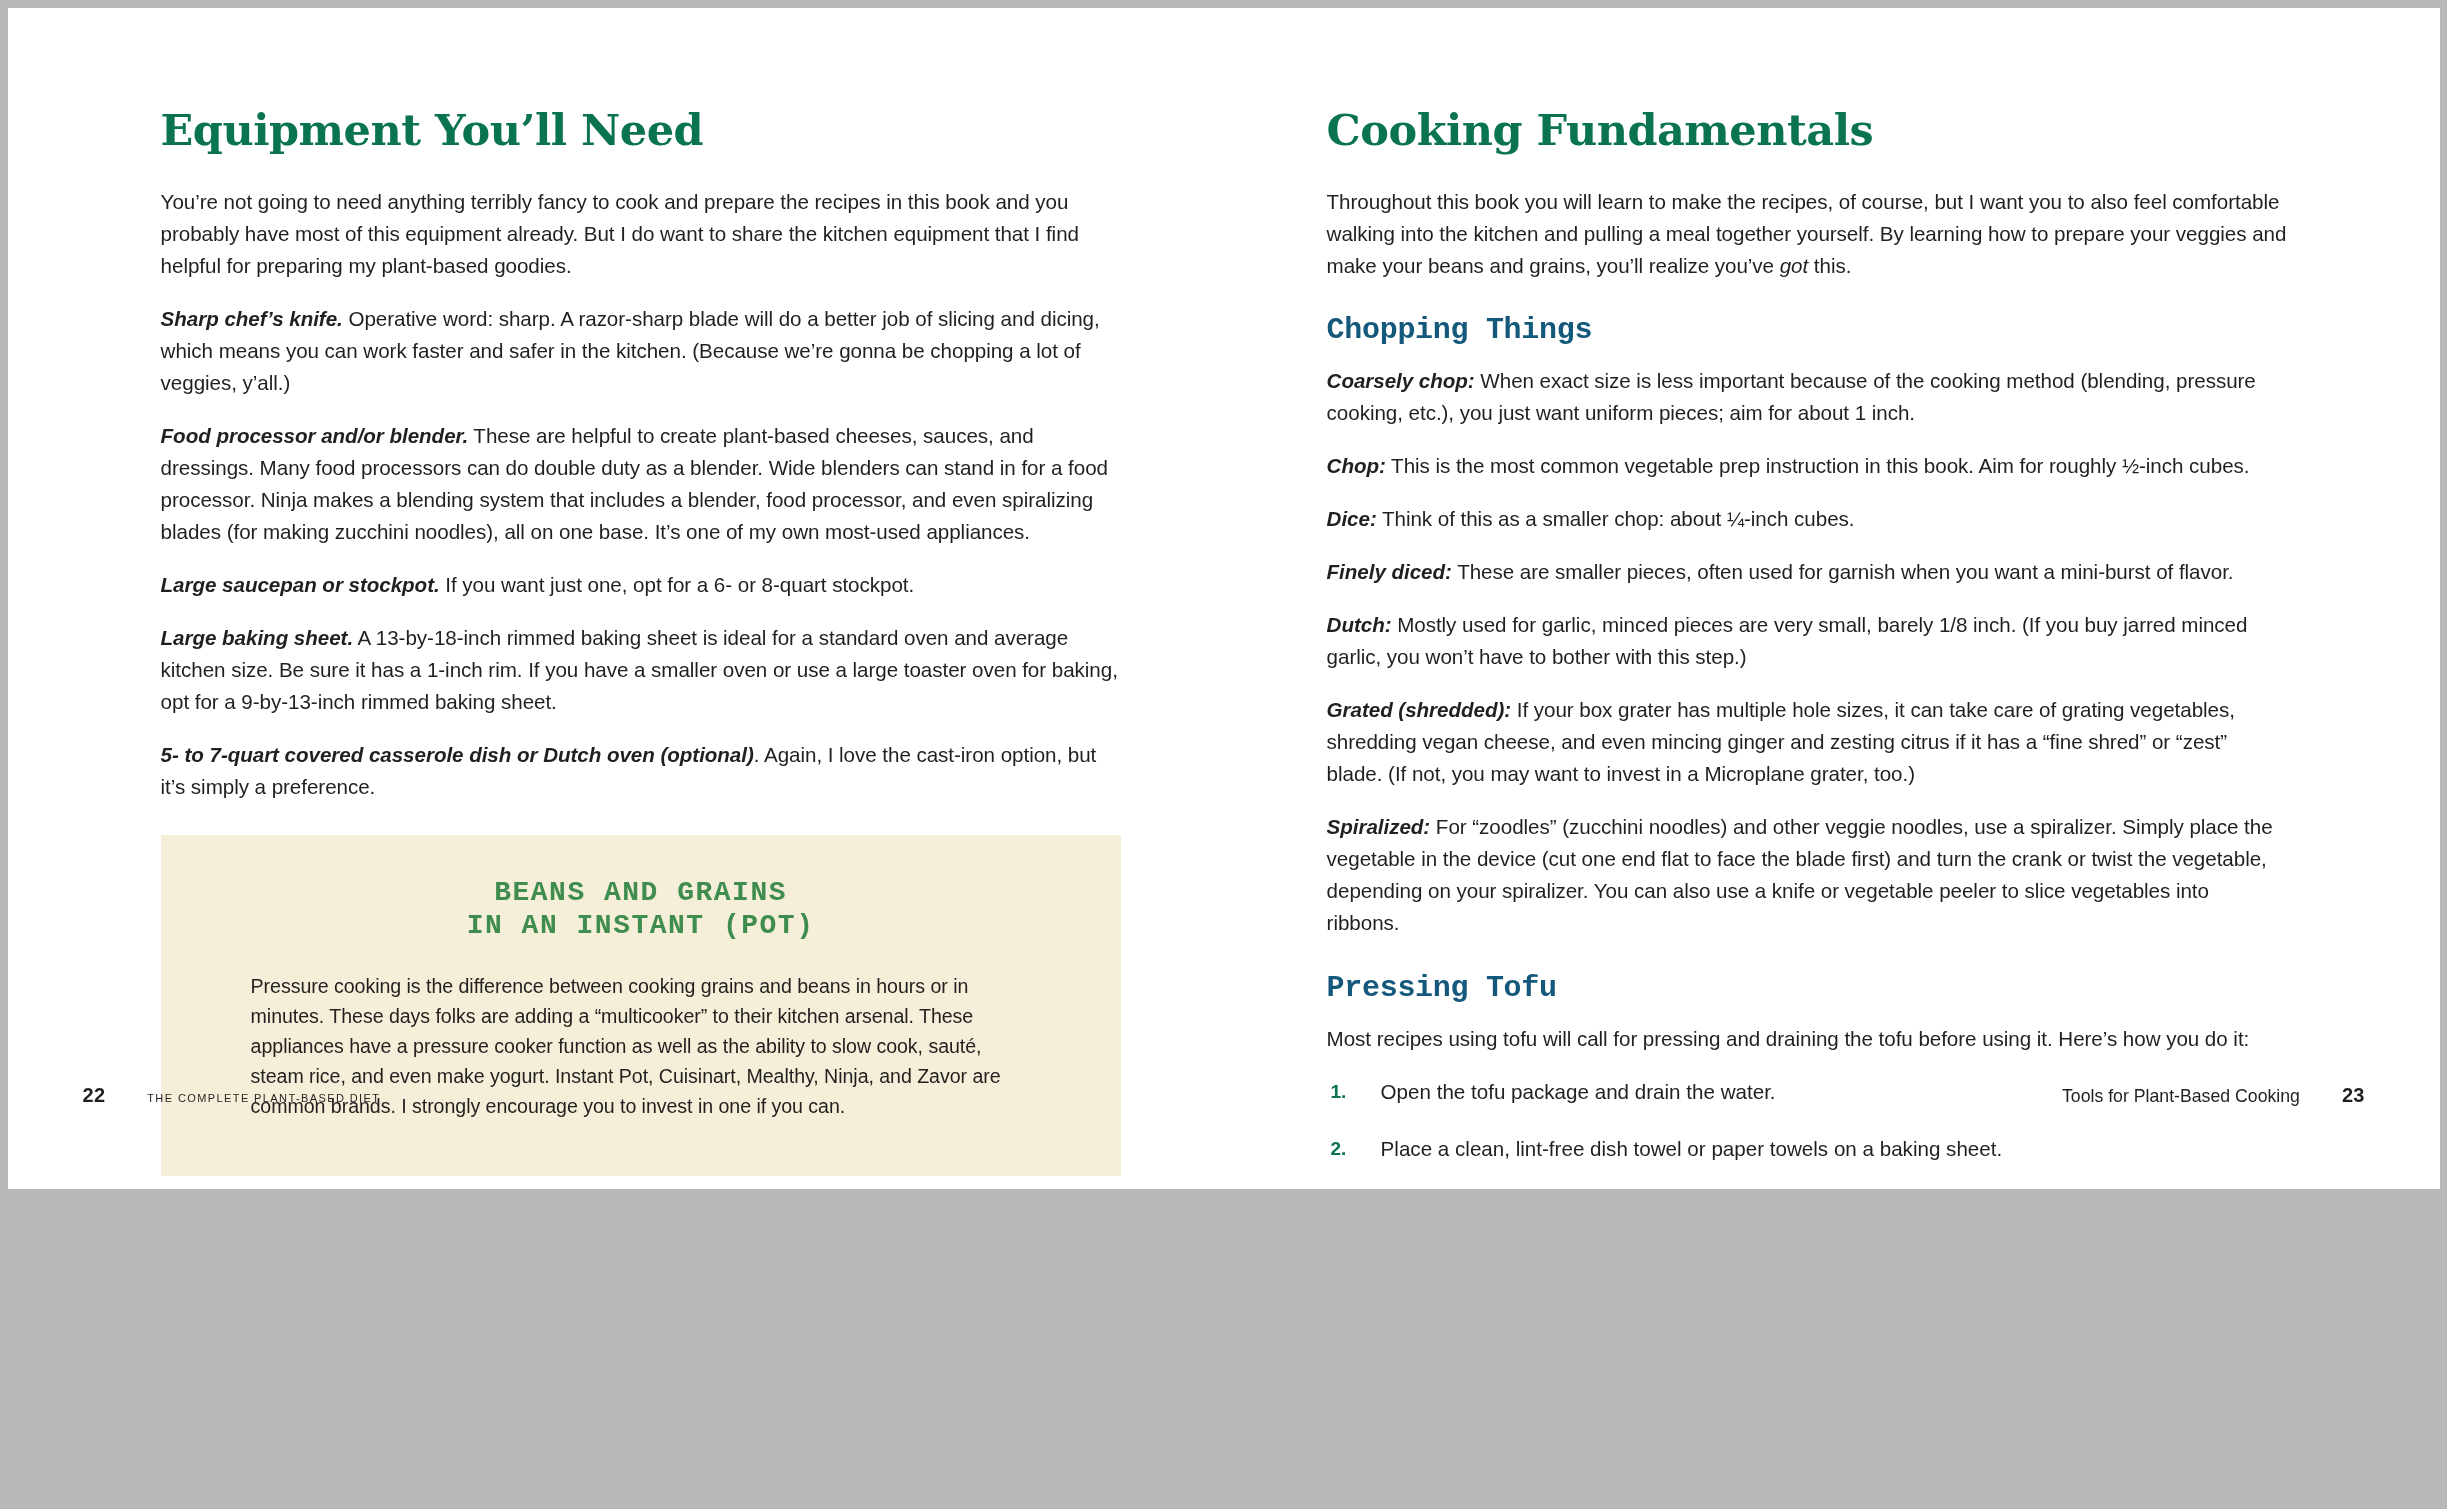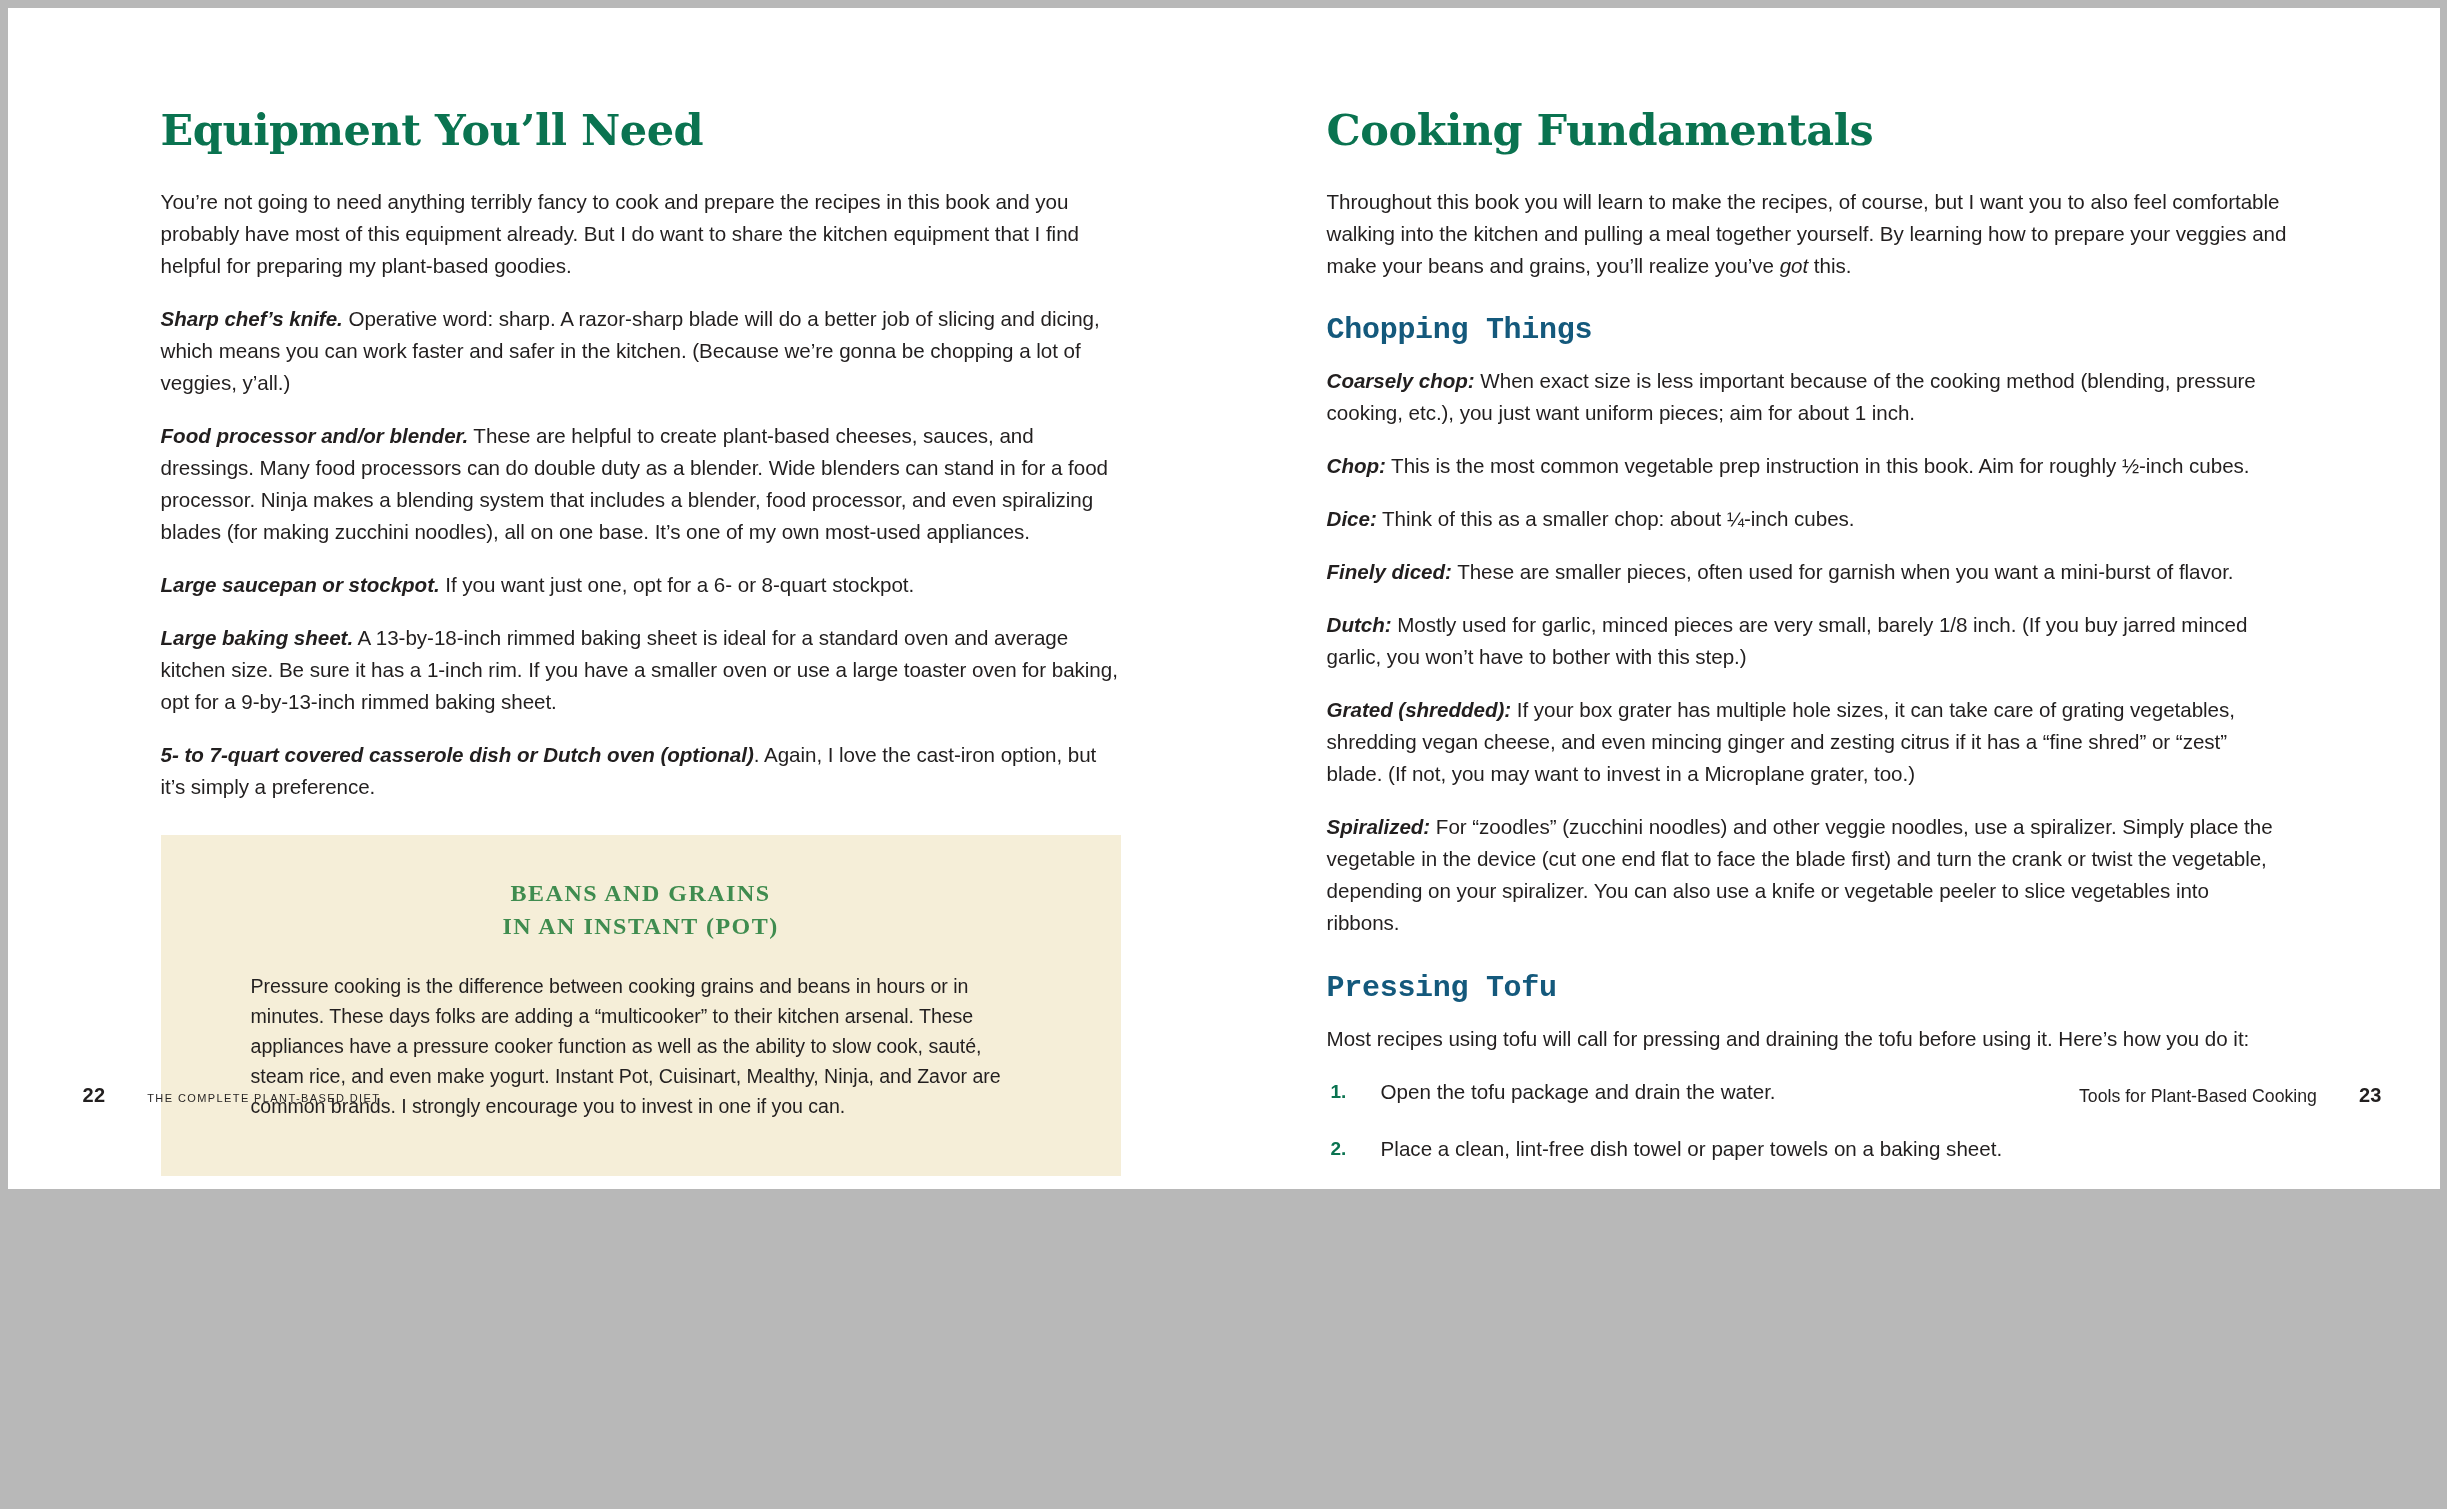--- a/index.html
+++ b/index.html
@@ -82,23 +82,23 @@
 
   
   .callout {
     margin-top: 32.5px;
     background: #f5eed8;
     padding: 42px 48px 55px 48px;
     box-sizing: border-box;
     width: 100%;
   }
   .callout-title {
-    font-family: Liberation Serif, serif;
-    font-weight: 700;
-    font-size: 24px;
+    font-family: Liberation Mono, monospace;
+    font-weight: 700;
+    font-size: 28px;
     line-height: 32.5px;
     letter-spacing: 1.5px;
     color: #3f8c4f;
     text-align: center;
     margin: 0 0 29px 0;
     text-transform: uppercase;
   }
   .callout-title .ln { display: block; }
   .callout p.body {
     font-size: 19.6px;
@@ -135,21 +135,21 @@
   .footer {
     position: absolute;
     bottom: 82px;
     font-family: "Liberation Sans", sans-serif;
     font-size: 17px;
     color: #221f1f;
     display: flex;
     align-items: baseline;
   }
   .footer-left  { left: 75px; }
-  .footer-right { right: 58px; }
+  .footer-right { right: 75px; }
 
   .folio {
     font-weight: 700;
     font-size: 20px;
     letter-spacing: 0.2px;
   }
   .runhead {
     font-weight: 400;
     font-size: 17.7px;
   }

